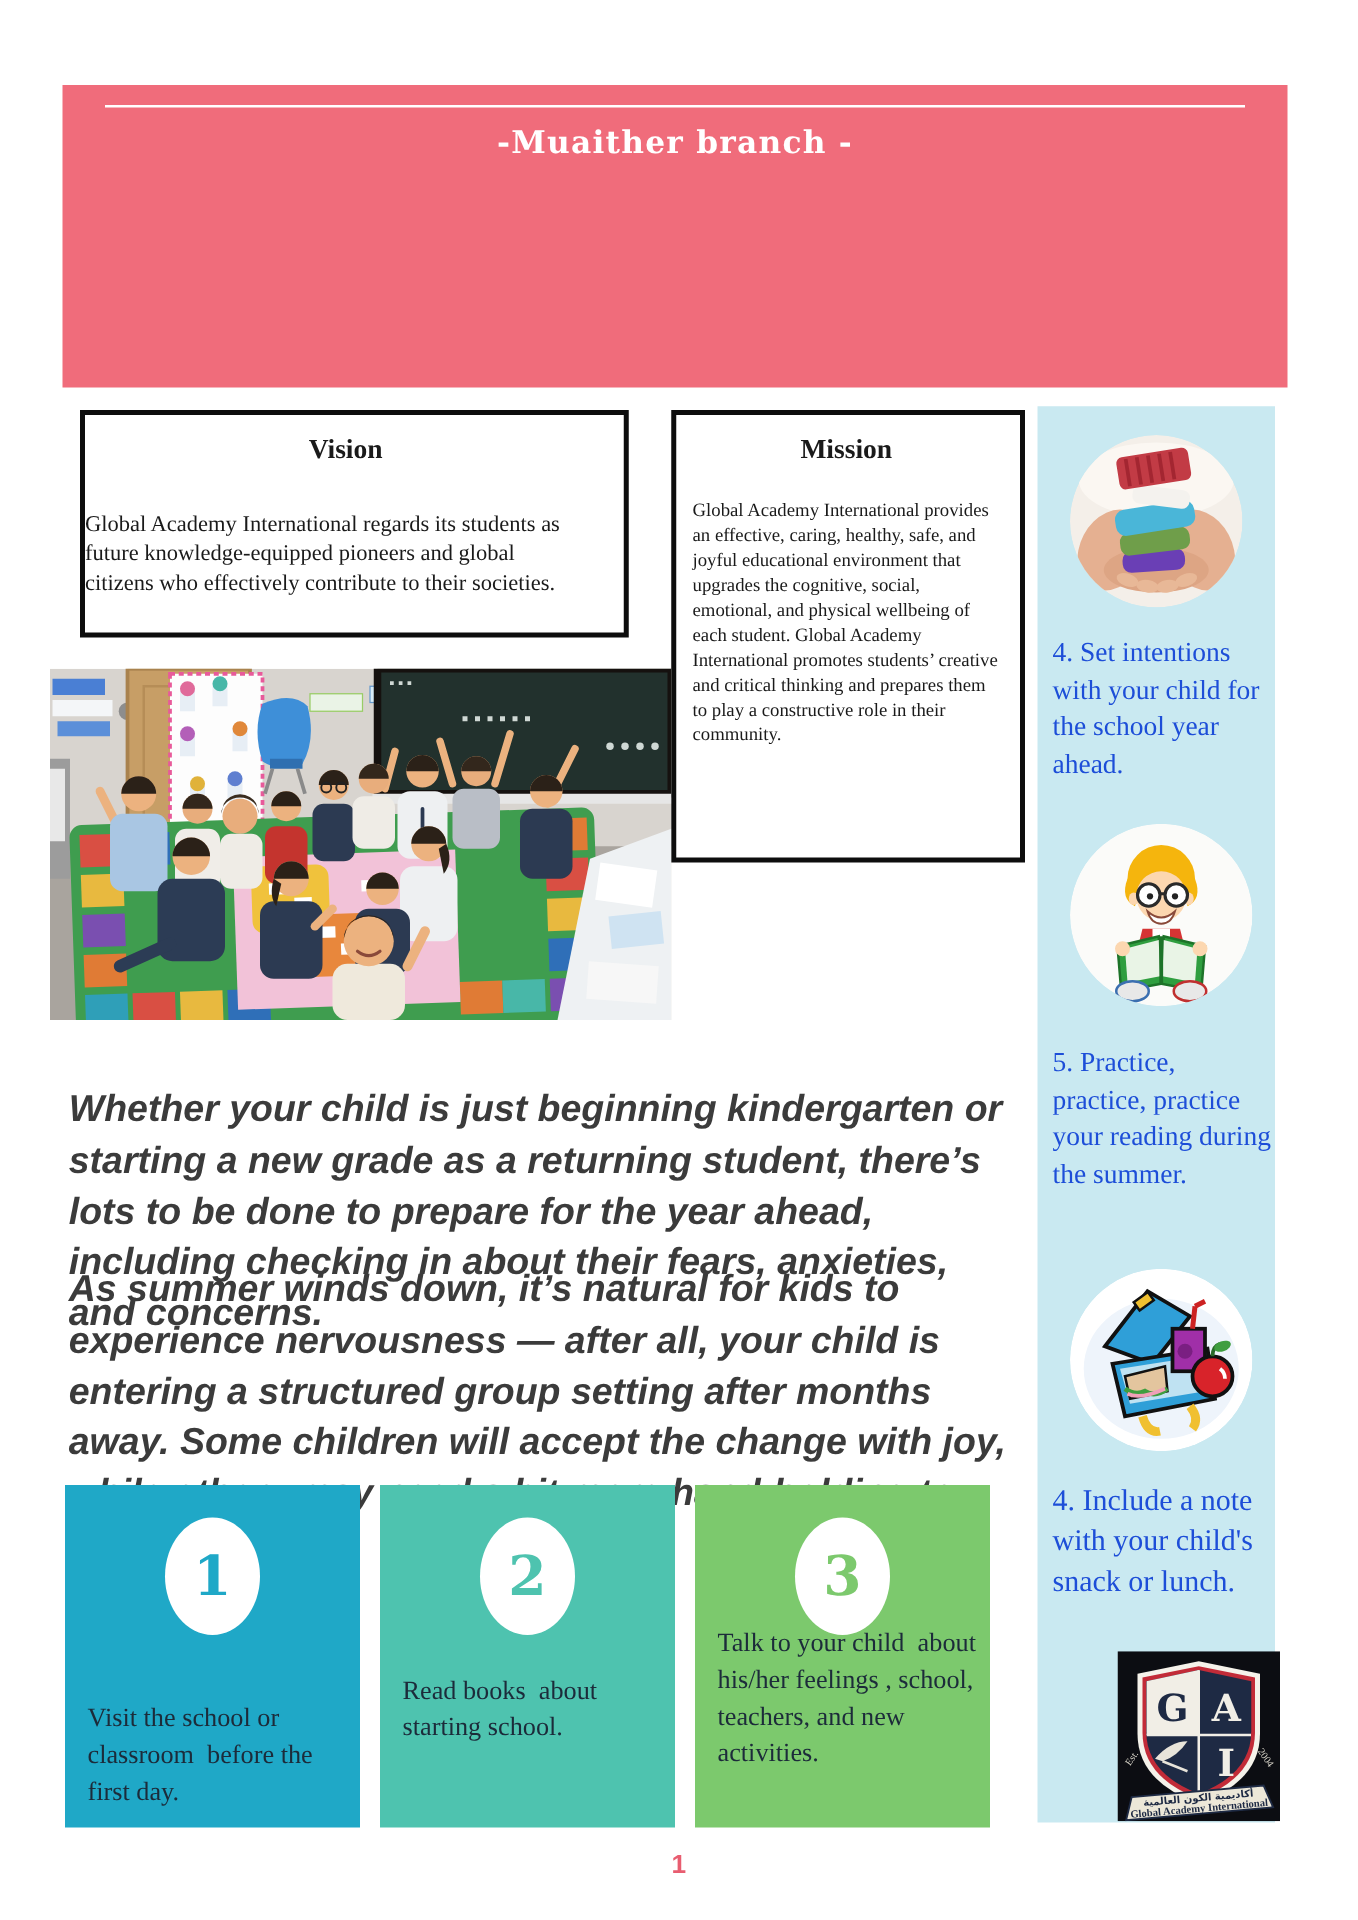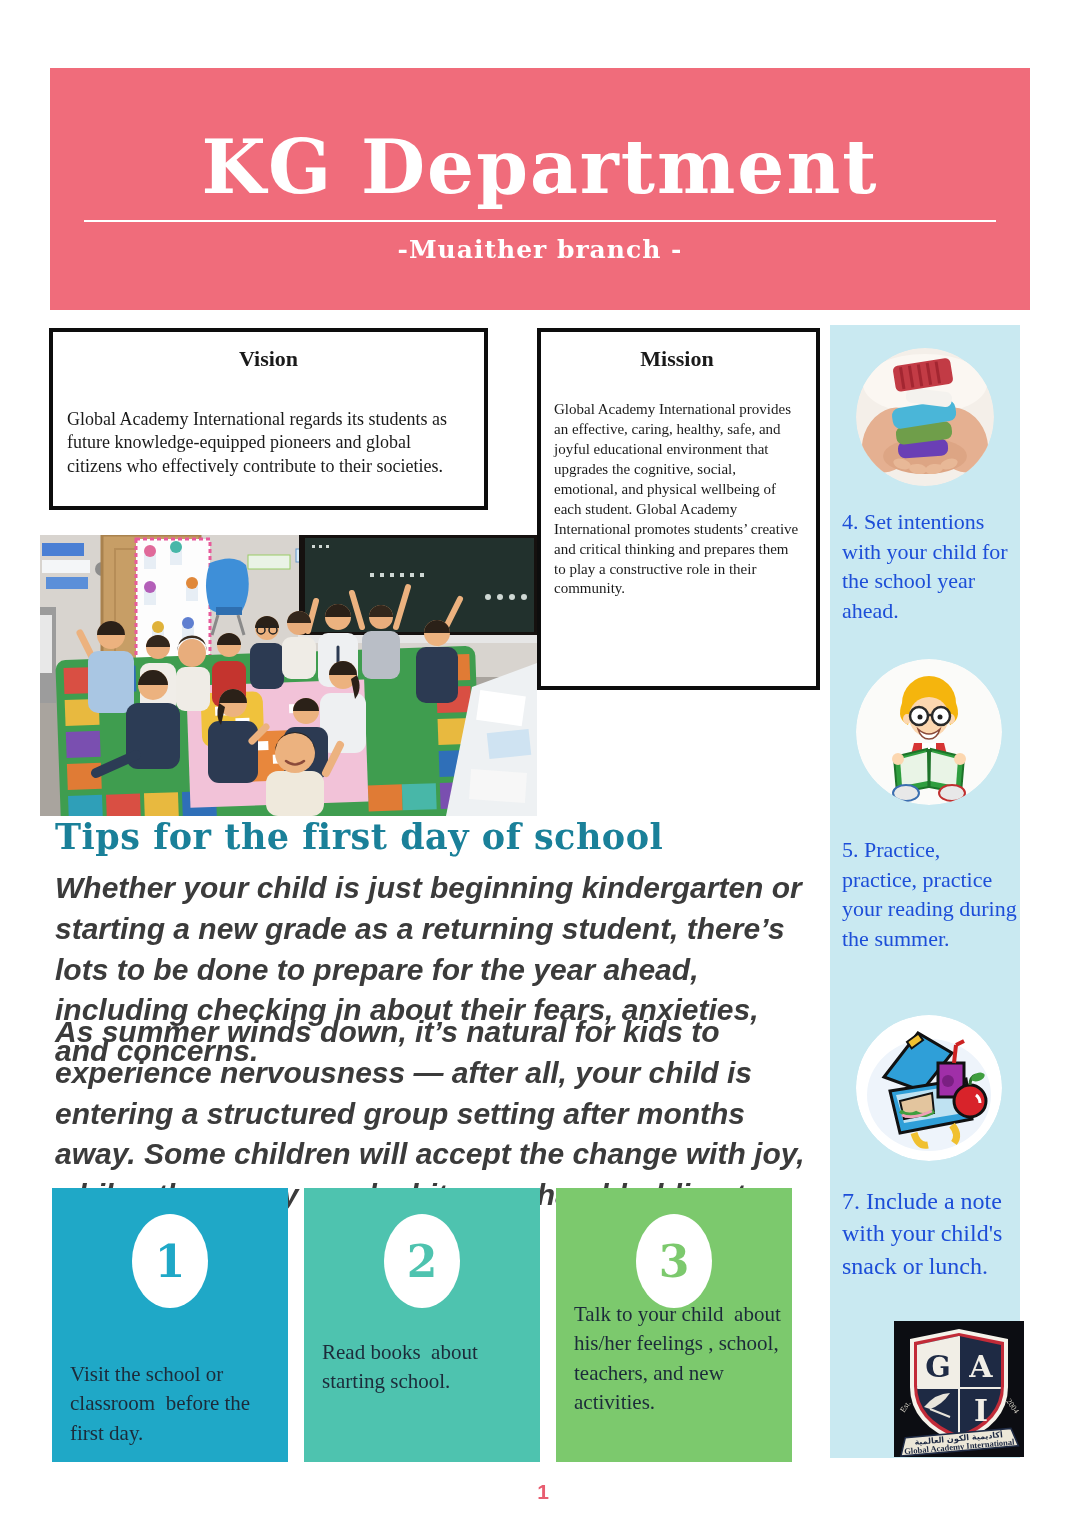--- a/index.html
+++ b/index.html
@@ -20,21 +20,21 @@
     text-align:center; white-space:nowrap;
   }
   .header-rule { width:912px; height:2px; background:#ffffff; margin-top:16px; }
   .header-subtitle {
     margin-top:13px; color:#ffffff; font-family:"DejaVu Serif", serif;
     font-weight:bold; font-size:25px; letter-spacing:1px;
   }
 
   
   .box { position:absolute; background:#ffffff; border:4px solid #0d0d0d; color:#1a1a1a; }
-  .box-vision { left:49px; top:328px; width:439px; height:182px; padding:14px 36px 12px 14px; }
+  .box-vision { left:64px; top:328px; width:439px; height:182px; padding:14px 36px 12px 0; }
   .box-mission { left:537px; top:328px; width:283px; height:362px; padding:14px 16px 12px 13px; }
   .box-title { text-align:center; font-weight:bold; font-size:22px; }
   .box-vision .box-title { margin-bottom:36px; margin-left:22px; }
   .box-mission .box-title { margin-bottom:28px; }
   .box-body { font-size:18px; line-height:1.3; }
   .box-mission .box-body { font-size:15px; line-height:1.33; }
 
   
   .photo { position:absolute; left:40px; top:535px; width:497px; height:281px; }
   .photo svg { display:block; width:100%; height:100%; }
@@ -90,21 +90,20 @@
     position:absolute; left:0; top:1480px; width:1086px; text-align:center;
     font-family:"Liberation Sans", sans-serif; font-size:21px; font-weight:bold;
   }
 </style>
 </head>
 <body>
 
 <div class="page">
 
   <div class="header" style="background-color: rgb(240, 108, 123);">
-    <div class="header-title">KG Department</div>
     <div class="header-rule"></div>
     <div class="header-subtitle">-Muaither branch -</div>
   </div>
 
   <div class="box box-vision">
     <div class="box-title">Vision</div>
     <div class="box-body">Global Academy International regards its students as future knowledge-equipped pioneers and global citizens who effectively contribute to their societies.</div>
   </div>
 
   <div class="box box-mission">
@@ -263,21 +262,20 @@
 
         <line x1="286" y1="238" x2="300" y2="210" stroke="#ecb27f" stroke-width="8"></line>
         <rect x="226" y="236" width="58" height="45" rx="12" fill="#efe9dc"></rect>
         <circle cx="255" cy="218" r="20" fill="#ecb27f"></circle>
         <path d="M235 216 a20 18 0 0 1 40 0 l-3 -10 a19 16 0 0 0 -34 0 z" fill="#2b2118"></path>
         <path d="M246 226 q9 7 18 0" fill="none" stroke="#8a4a3a" stroke-width="2.5"></path>
       </g>
     </svg>
   </div>
 
-  <div class="tips-heading" style="color: rgb(26, 128, 153);">Tips for the first day of school</div>
   <div class="para para-1">Whether your child is just beginning kindergarten or starting a new grade as a returning student, there’s lots to be done to prepare for the year ahead, including checking in about their fears, anxieties, and concerns.</div>
   <div class="para para-2">As summer winds down, it’s natural for kids to experience nervousness — after all, your child is entering a structured group setting after months away. Some children will accept the change with joy, while others may need a bit more hand-holding to acclimate.</div>
 
   <div class="cards">
     <div class="card card-1" style="background-color: rgb(31, 168, 199);">
       <div class="card-oval" style="color: rgb(31, 168, 199);">1</div>
       <div class="card-text">Visit the school or classroom  before the first day.</div>
     </div>
     <div class="card card-2" style="background-color: rgb(78, 195, 175);">
       <div class="card-oval" style="color: rgb(78, 195, 175);">2</div>
@@ -380,21 +378,21 @@
 
         <circle cx="114" cy="86" r="16" fill="#d8232a" stroke="#111111" stroke-width="3"></circle>
         <path d="M114 70 q0 -8 6 -10" fill="none" stroke="#2a6b2a" stroke-width="3"></path>
         <ellipse cx="122" cy="62" rx="7" ry="4" fill="#3f9e3f" transform="rotate(-20 122 62)"></ellipse>
         <path d="M120 80 q4 3 4 8" fill="none" stroke="#ffffff" stroke-width="3"></path>
 
         <path d="M58 118 q4 14 14 12" fill="none" stroke="#f0c030" stroke-width="7"></path>
         <path d="M96 110 q8 10 2 18" fill="none" stroke="#f0c030" stroke-width="7"></path>
       </svg>
     </div>
-    <div class="side-text st-3">7. Include a note with your child's snack or lunch.</div>
+    <div class="side-text st-3">4. Include a note with your child's snack or lunch.</div>
 
     <div class="side-logo">
       <svg viewBox="0 0 130 136">
         <rect width="130" height="136" fill="#0c0d12"></rect>
 
         <path d="M65 8 L114 18 V66 Q114 104 65 122 Q16 104 16 66 V18 Z" fill="#f5f2ea"></path>
         <path d="M65 12 L110 21 V65 Q110 101 65 118 Q20 101 20 65 V21 Z" fill="#c22b38"></path>
         <path d="M65 15 L107 24 V64 Q107 98 65 114 Q23 98 23 64 V24 Z" fill="#1e2a44"></path>
         <clipPath id="shieldClip">
             <path d="M65 15 L107 24 V64 Q107 98 65 114 Q23 98 23 64 V24 Z"></path>

